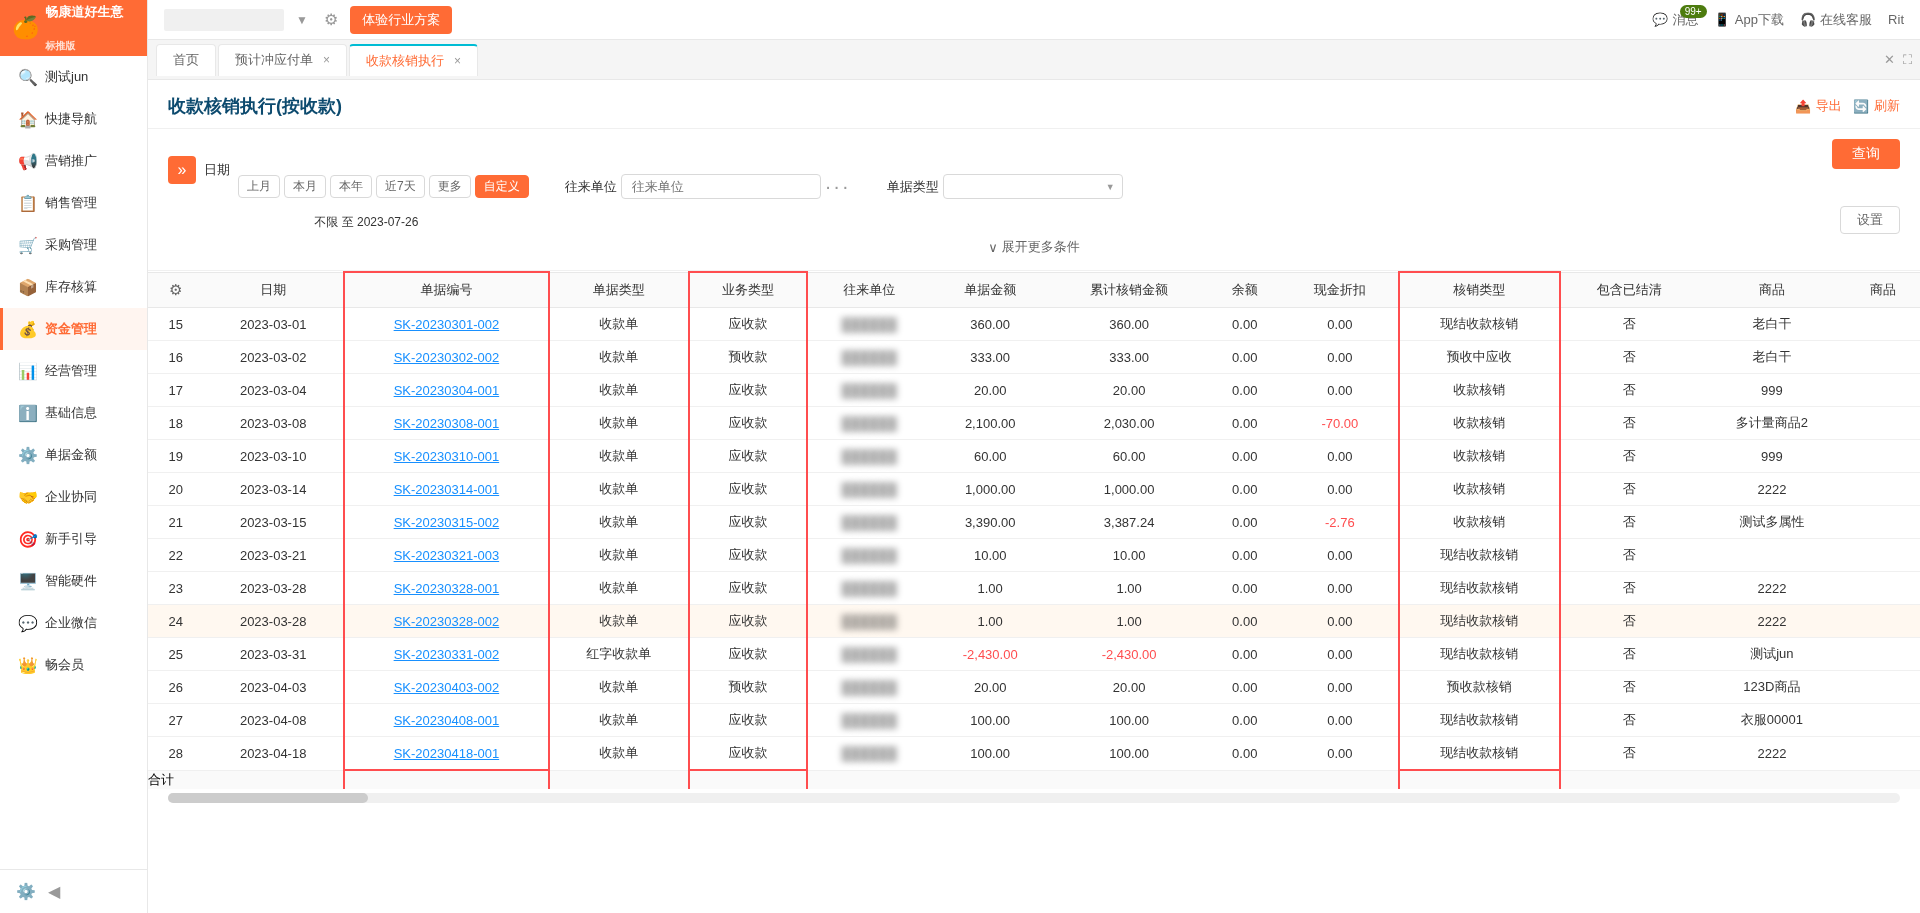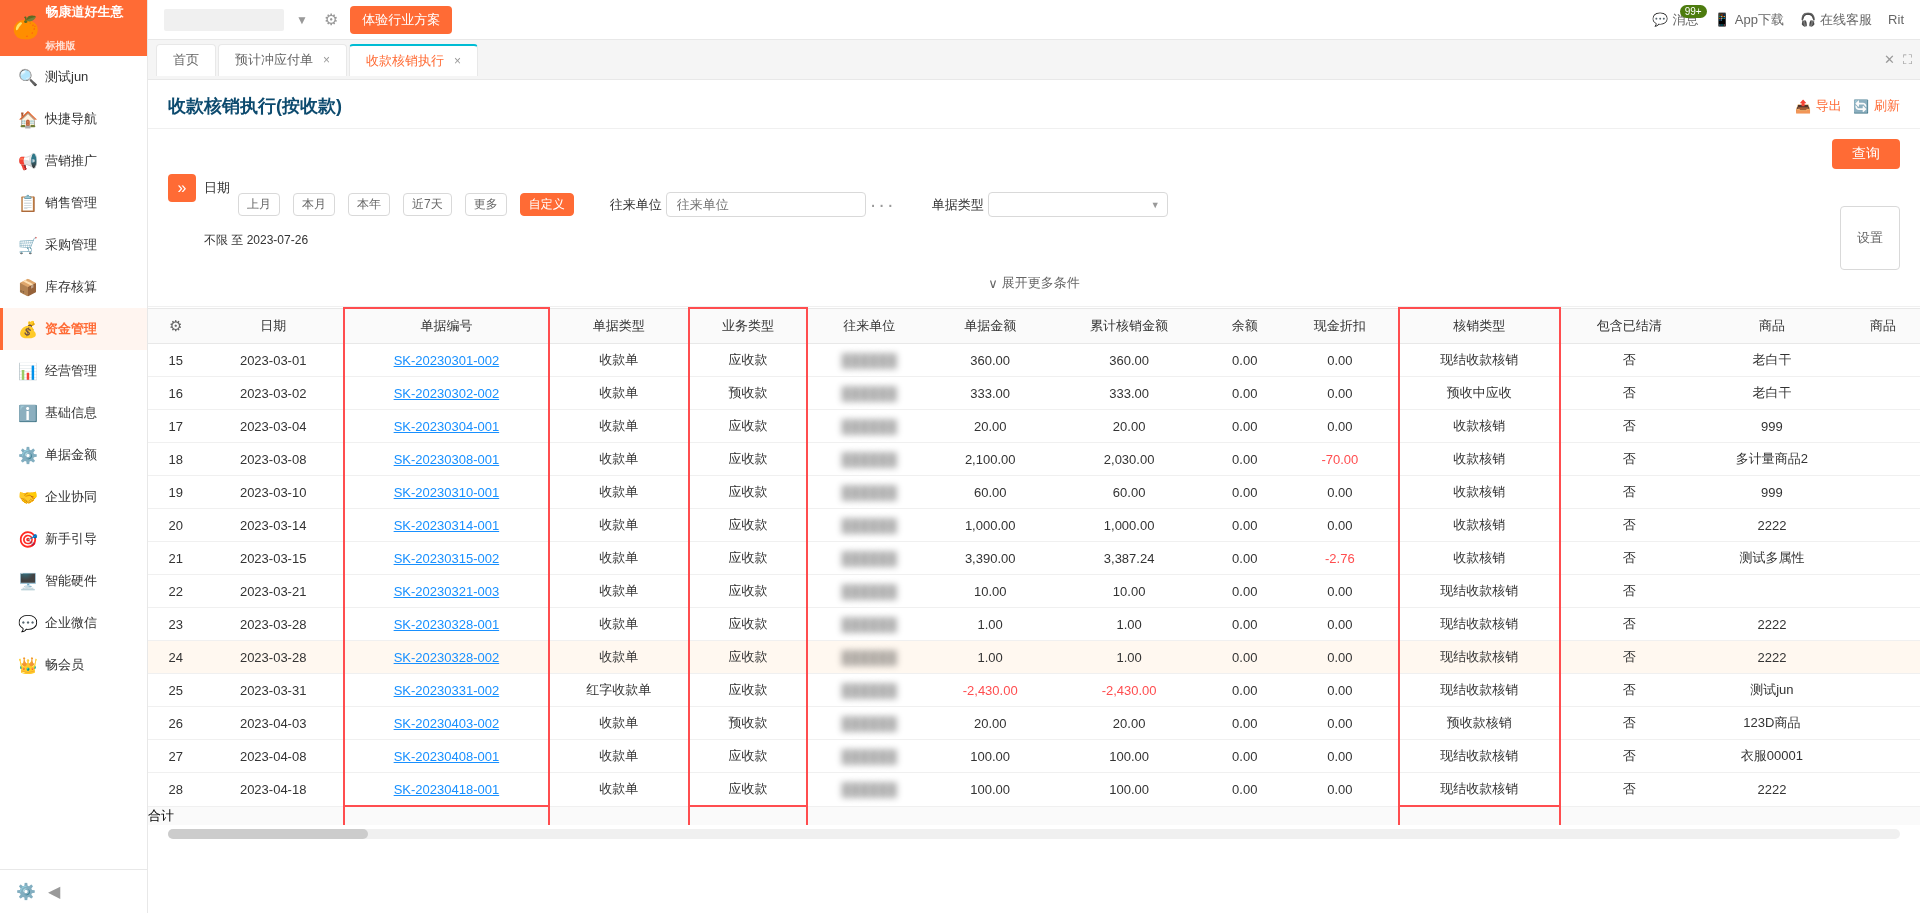--- a/index.html
+++ b/index.html
@@ -43,28 +43,28 @@
     
     .page-header { padding: 14px 20px 10px; display: flex; align-items: center; justify-content: space-between; border-bottom: 1px solid #f0f0f0; }
     .page-title { font-size: 18px; font-weight: bold; color: #0c4a6e; }
     .page-header-actions { display: flex; gap: 12px; }
     .page-header-btn { display: flex; align-items: center; gap: 4px; color: #ff6b35; cursor: pointer; font-size: 13px; }
 
     
     .filter-bar { padding: 10px 20px; background: #fff; border-bottom: 1px solid #f0f0f0; }
     .filter-row { display: flex; align-items: center; gap: 16px; flex-wrap: wrap; }
     .filter-label { color: #333; font-size: 13px; white-space: nowrap; }
-    .filter-date-btns { display: flex; gap: 13px; align-items: center; margin-top: 32px; }
+    .filter-date-btns { display: flex; gap: 4px; align-items: center; margin-top: 32px; }
     .date-btn { padding: 2px 8px; border: 1px solid #d9d9d9; border-radius: 4px; cursor: pointer; color: #666; font-size: 12px; background: #fff; }
     .date-btn.custom { background: #ff6b35; color: #fff; border-color: #ff6b35; }
     .filter-date-range { color: #333; font-size: 12px; margin-top: 4px; }
     .filter-input { border: 1px solid #d9d9d9; border-radius: 4px; padding: 4px 10px; width: 200px; color: #999; font-size: 13px; }
     .filter-dots { color: #999; font-size: 20px; letter-spacing: 2px; }
     .filter-query-btn { background: #ff6b35; color: #fff; border: none; padding: 6px 20px; border-radius: 4px; cursor: pointer; font-size: 14px; font-weight: 500; }
-    .filter-set-btn { border: 1px solid #d9d9d9; background: #fff; color: #666; padding: 22px 16px; border-radius: 4px; cursor: pointer; font-size: 13px; margin-top: 20px; }
+    .filter-set-btn { border: 1px solid #d9d9d9; background: #fff; color: #666; padding: 4px 16px; border-radius: 4px; cursor: pointer; font-size: 13px; margin-top: 20px; }
     .filter-right { margin-left: auto; display: flex; flex-direction: column; align-items: flex-end; gap: 17px; }
     .expand-bar { text-align: center; padding: 4px; color: #666; font-size: 12px; cursor: pointer; display: flex; align-items: center; justify-content: center; gap: 4px; }
 
     
     .table-wrapper { flex: 1; overflow: auto; padding: 0 0 0 0; }
     table { width: 100%; border-collapse: collapse; font-size: 13px; min-width: 1600px; }
     thead tr th { background: #fafafa; border-bottom: 1px solid #e8e8e8; border-top: 1px solid #e8e8e8; padding: 8px 10px; text-align: center; color: #333; font-weight: 500; white-space: nowrap; position: sticky; top: 0; z-index: 2; }
     tbody tr td { padding: 7px 10px; text-align: center; border-bottom: 1px solid #f0f0f0; color: #333; white-space: nowrap; }
     tbody tr.highlighted { background: #fff8f0; }
     .link { color: #1890ff; text-decoration: underline; cursor: pointer; }
@@ -250,21 +250,21 @@
               <span class="filter-label">日期</span>
               <div class="filter-date-btns">
                 <button class="date-btn">上月</button>
                 <button class="date-btn">本月</button>
                 <button class="date-btn">本年</button>
                 <button class="date-btn">近7天</button>
                 <button class="date-btn">更多</button>
                 <button class="date-btn custom">自定义</button>
               </div>
             </div>
-            <div class="filter-date-range" style="margin-left:36px;margin-top:16px;">不限 至 2023-07-26</div>
+            <div class="filter-date-range" style="margin-left:36px;margin-top:16px;text-align:center;">不限 至 2023-07-26</div>
           </div>
         </div>
 
         <div style="display:flex;align-items:center;gap:4px;margin-left:20px;">
           <span class="filter-label">往来单位</span>
           <input class="filter-input" placeholder="往来单位" style="">
           <span class="filter-dots">···</span>
         </div>
 
         <div style="display:flex;align-items:center;gap:4px;margin-left:20px;">

